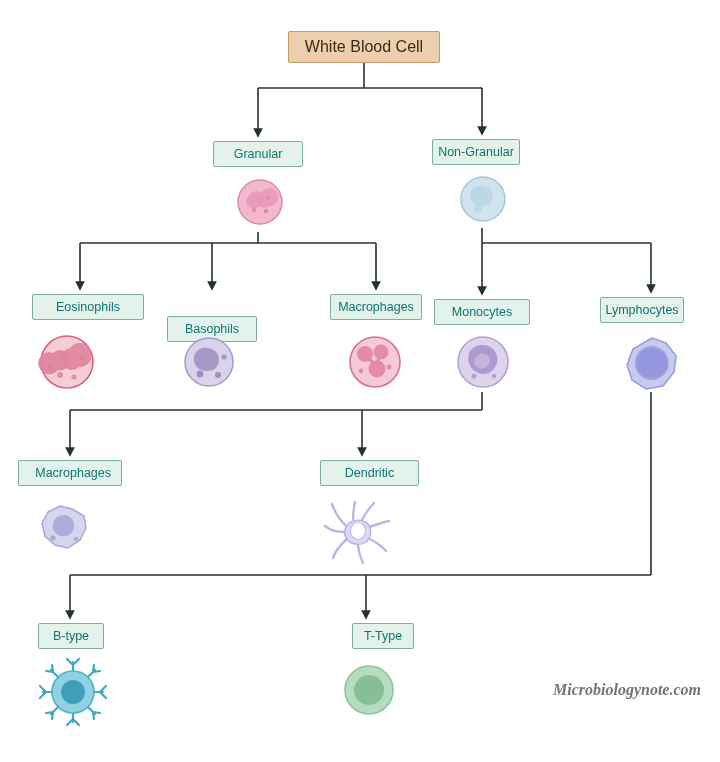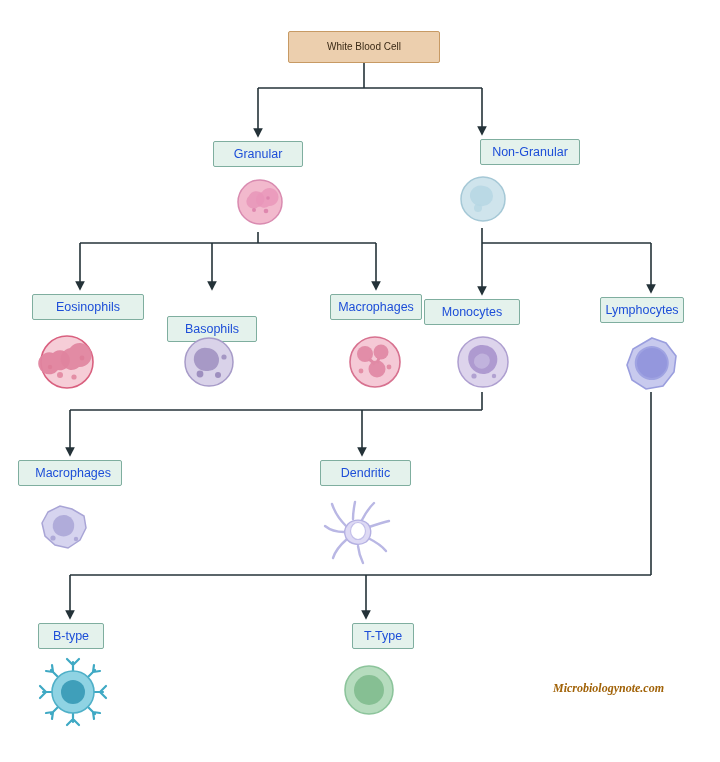--- a/index.html
+++ b/index.html
@@ -25,48 +25,48 @@
     left: 0; top: 0;
     width: 720px;
     height: 762px;
     pointer-events: none;
   }
   .node {
     position: absolute;
     box-sizing: border-box;
     border: 1px solid #7fae9f;
     background: #e4f2ec;
-    color: #1d4ed8;
+    color: #0f766e;
     font-size: 12.5px;
     line-height: 1;
     display: flex;
     align-items: center;
     justify-content: center;
     border-radius: 2px;
     white-space: nowrap;
     padding: 0 10px;
     height: 26px;
   }
   .node.root {
     background: #eccfae;
     border: 1px solid #c79a64;
     color: #3a2a16;
     height: 32px;
-    font-size: 10px;
+    font-size: 16px;
   }
   .cell {
     position: absolute;
   }
   .watermark {
     position: absolute;
     font-family: "Liberation Serif", serif;
     font-style: italic;
     font-weight: bold;
-    font-size: 12px;
-    color: #a16207;
+    font-size: 16px;
+    color: #737373;
   }
 </style>
 </head>
 <body>
 
 <div id="canvas">
 
   <svg class="edges" viewBox="0 0 720 762" xmlns="http://www.w3.org/2000/svg">
     <defs>
       <marker id="arrow" markerWidth="8" markerHeight="8" refX="4" refY="4" orient="auto" markerUnits="strokeWidth">
@@ -104,49 +104,49 @@
   </svg>
 
   <div class="node root" style="left:288px; top:31px; width:152px; height:32px;">
     <span>White Blood Cell</span>
   </div>
 
   <div class="node" style="left:213px; top:141px; width:90px;">
     <span>Granular</span>
   </div>
 
-  <div class="node" style="left:432px; top:139px; width:100px;margin-left:48px;">
+  <div class="node" style="left:432px; top:139px; width:88px;">
     <span>Non-Granular</span>
   </div>
 
   <div class="node" style="left:32px; top:294px; width:112px;">
     <span>Eosinophils</span>
   </div>
 
   <div class="node" style="left:167px; top:294px; width:90px;margin-top:22px;">
     <span>Basophils</span>
   </div>
 
   <div class="node" style="left:330px; top:294px; width:92px;">
     <span>Macrophages</span>
   </div>
 
-  <div class="node" style="left:424px; top:299px; width:96px;">
+  <div class="node" style="left:434px; top:299px; width:96px;">
     <span>Monocytes</span>
   </div>
 
   <div class="node" style="left:600px; top:297px; width:84px;">
     <span>Lymphocytes</span>
   </div>
 
   <div class="node" style="left:18px; top:460px; width:104px;justify-content:flex-end;">
     <span>Macrophages</span>
   </div>
 
-  <div class="node" style="left:320px; top:460px; width:91px;">
+  <div class="node" style="left:320px; top:460px; width:99px;">
     <span>Dendritic</span>
   </div>
 
   <div class="node" style="left:38px; top:623px; width:66px;text-align:right;">
     <span>B-type</span>
   </div>
 
   <div class="node" style="left:336px; top:623px; width:62px;margin-left:16px;">
     <span>T-Type</span>
   </div>

